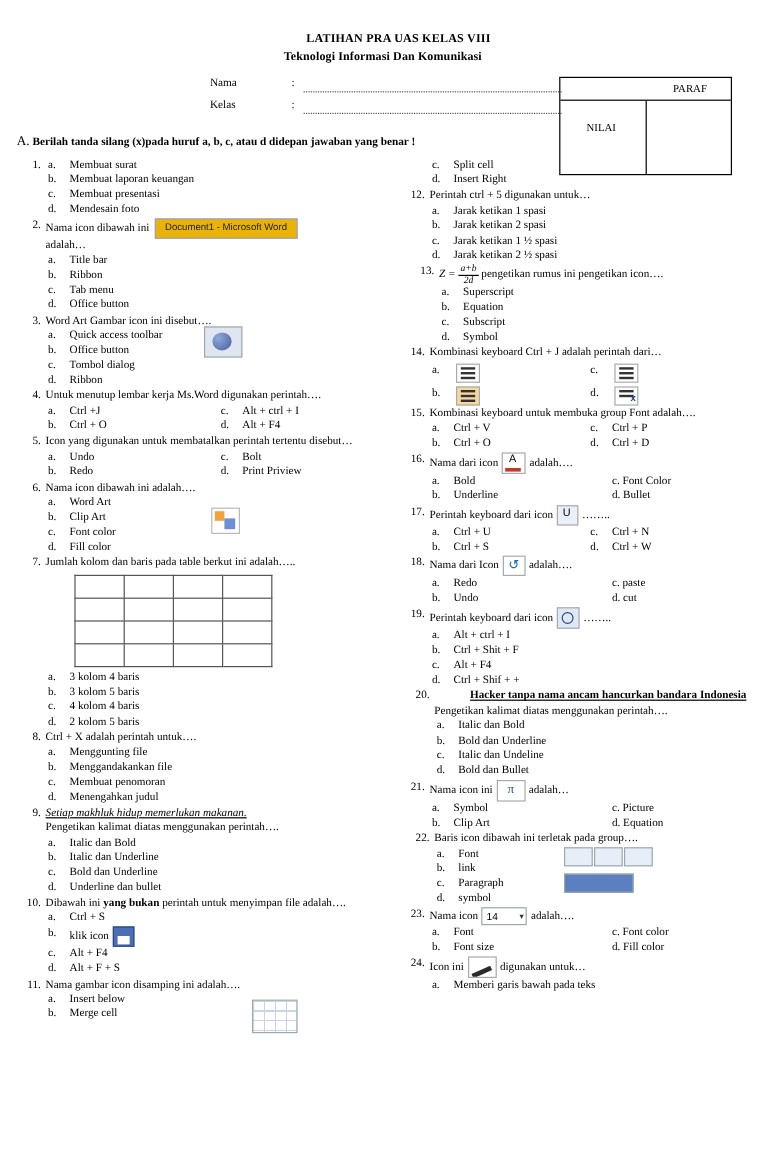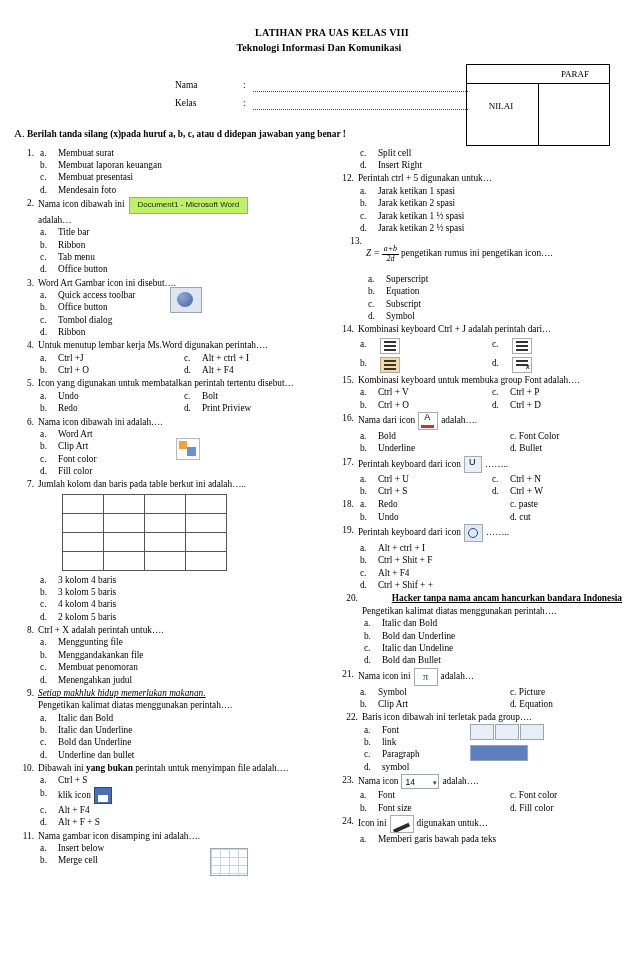--- a/index.html
+++ b/index.html
@@ -19,21 +19,21 @@
     text-align:center;
     font-weight:bold;
     font-size:10px;
     margin-top:26px;
     line-height:1.45;
   }
   .header .line1{letter-spacing:.2px;padding-left:26px;}
   .header .line2{letter-spacing:.1px;}
 
   .ident{
-    margin-top:22px;
+    margin-top:7px;
     margin-left:175px;
     font-size:9.4px;
     line-height:1.9;
   }
   .ident .row{display:flex;}
   .ident .lbl{width:68px;}
   .ident .col{width:10px;}
   .ident .dots{
     flex:1;
     border-bottom:1px dotted #555;
@@ -101,21 +101,21 @@
   .opts.two{display:flex;flex-wrap:wrap;}
   .opts.two li{width:50%;box-sizing:border-box;}
 
   .underline{text-decoration:underline;}
   .bold{font-weight:bold;text-align:right;}
   .ital{font-style:italic;}
 
   
   .wordbar{
     display:inline-block;
-    background:#bef264;
+    background:#eab308;
     border:1px solid #9aa0cf;
     color:#222;
     font-family:"Liberation Sans",sans-serif;
     font-size:8px;
     padding:2px 8px;
     vertical-align:middle;
     margin-left:4px;
   }
 
   .wa-icon{width:30px;height:24px;background:#dfe6f2;border:1px solid #9aa;display:inline-block;vertical-align:middle;position:relative;margin-left:4px;}
@@ -174,21 +174,21 @@
   .group-icons{display:inline-block;vertical-align:middle;margin-left:4px;}
   .group-icons .gi{display:inline-block;width:22px;height:14px;border:1px solid #9aa;background:#e8eef8;margin-right:1px;}
   .group-icons .gi2{display:inline-block;width:56px;height:14px;border:1px solid #9aa;background:#5b7fbf;margin-right:1px;}
 
   .combo{display:inline-block;vertical-align:middle;width:38px;height:15px;border:1px solid #9aa;background:#fff;font-family:"Liberation Sans",sans-serif;font-size:8.5px;position:relative;text-align:left;padding-left:3px;line-height:15px;box-sizing:border-box;margin:0 3px;}
   .combo:after{content:"▾";position:absolute;right:2px;top:0;font-size:7px;color:#333;}
 
   .brush-icon{display:inline-block;vertical-align:middle;width:22px;height:16px;border:1px solid #aaa;background:#fff;position:relative;margin:0 3px;overflow:hidden;}
   .brush-icon:after{content:"";position:absolute;left:2px;top:10px;width:17px;height:4px;background:#2b2b2b;transform:rotate(-24deg);}
 
-  .frac{display:inline-block;vertical-align:middle;text-align:center;font-style:italic;font-size:8px;line-height:1.05;margin:10px 2px;}
+  .frac{display:inline-block;vertical-align:middle;text-align:center;font-style:italic;font-size:8px;line-height:1.05;margin:0 2px;}
   .frac .n{display:block;border-bottom:1px solid #000;padding:0 2px;}
   .frac .d{display:block;padding:0 2px;}
 </style>
 </head>
 <body>
 
 <div class="page">
 
   <div class="header">
     <div class="line1">LATIHAN PRA UAS KELAS VIII</div>
@@ -458,20 +458,21 @@
           <ul class="opts two">
             <li><span class="ol">a.</span><span>Ctrl + U</span></li>
             <li><span class="ol">c.</span><span>Ctrl + N</span></li>
             <li><span class="ol">b.</span><span>Ctrl + S</span></li>
             <li><span class="ol">d.</span><span>Ctrl + W</span></li>
           </ul>
         </li>
 
         <li class="q">
           <span class="num">18.</span>
+          <span class="qtext"><span>Nama dari Icon</span><span class="undo-icon">↺</span><span>adalah….</span></span>
           <ul class="opts two">
             <li><span class="ol">a.</span><span>Redo</span></li>
             <li><span>c. paste</span></li>
             <li><span class="ol">b.</span><span>Undo</span></li>
             <li><span>d. cut</span></li>
           </ul>
         </li>
 
         <li class="q">
           <span class="num">19.</span>

